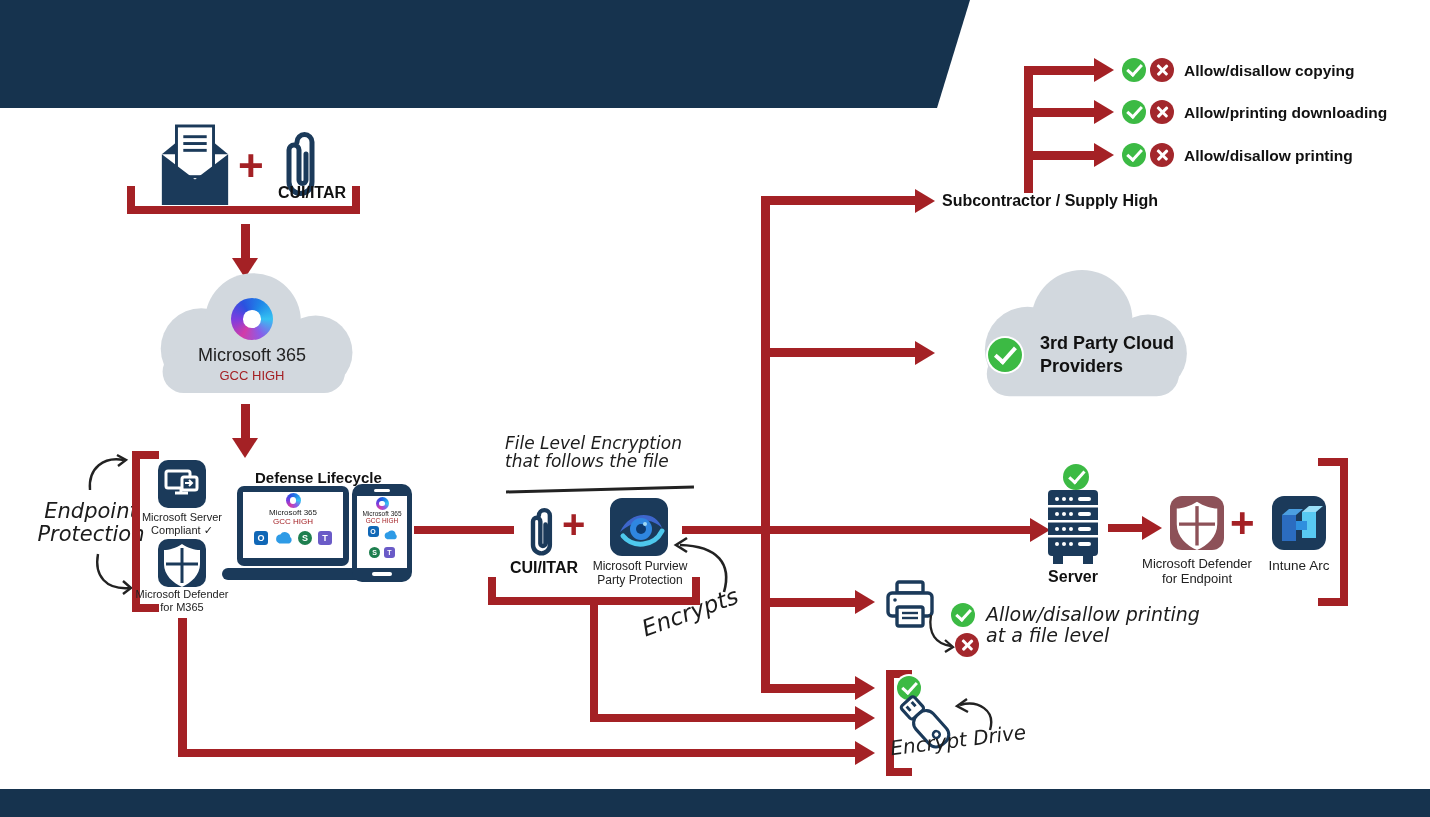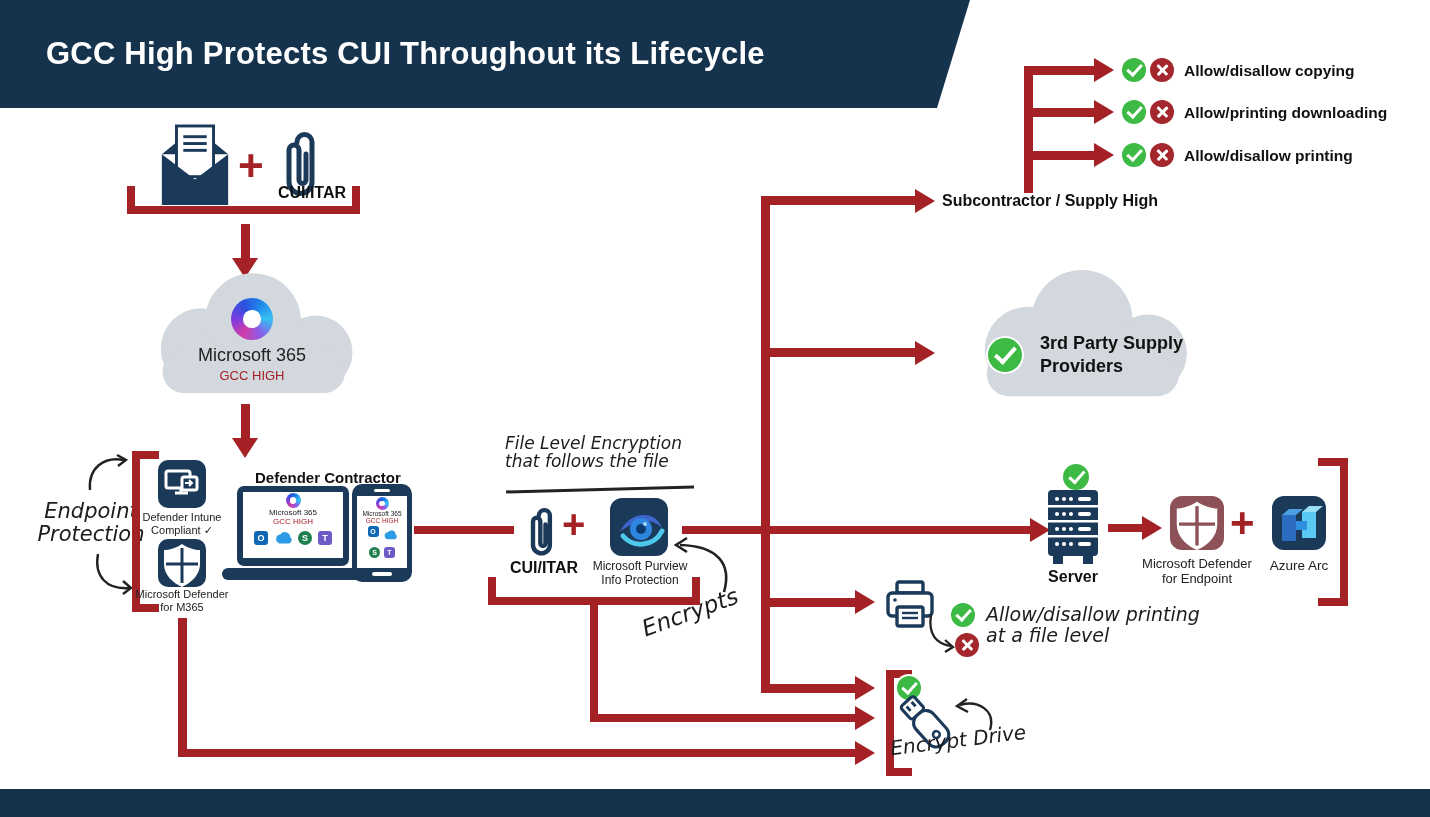--- a/index.html
+++ b/index.html
@@ -41,21 +41,20 @@
   .gcc{color:var(--red);font-weight:normal}
   .banner{position:absolute;left:0;top:0;width:975px;height:108px;background:var(--navy);clip-path:polygon(0 0,970px 0,937px 108px,0 108px)}
   .bottombar{position:absolute;left:0;top:789px;width:1430px;height:28px;background:var(--navy)}
 </style>
 </head>
 <body>
 
 <div id="stage">
 
   <div class="banner"></div>
-  <div class="abs" style="left:46px;top:36px;color:#fff;font-size:31px;font-weight:bold;letter-spacing:.2px">GCC High Protects CUI Throughout its Lifecycle</div>
   <div class="bottombar"></div>
 
   <svg class="abs" style="left:156px;top:118px" width="78" height="92" viewBox="0 0 80 92">
     <polygon points="6,36 40,8 74,36" fill="var(--inavy)"></polygon>
     <rect x="21" y="7" width="38" height="52" fill="#fff" stroke="var(--inavy)" stroke-width="3"></rect>
     <line x1="28" y1="18" x2="52" y2="18" stroke="var(--inavy)" stroke-width="3"></line>
     <line x1="28" y1="25" x2="52" y2="25" stroke="var(--inavy)" stroke-width="3"></line>
     <line x1="28" y1="32" x2="52" y2="32" stroke="var(--inavy)" stroke-width="3"></line>
     <polygon points="6,36 40,62 74,36 74,88 6,88" fill="var(--inavy)"></polygon>
   </svg>
@@ -104,34 +103,34 @@
 
   <div class="tile" style="left:158px;top:460px;width:48px;height:48px">
     <svg width="48" height="48" viewBox="0 0 48 48">
       <rect x="8" y="11" width="24" height="17" rx="2" fill="none" stroke="#fff" stroke-width="3"></rect>
       <line x1="17" y1="33" x2="30" y2="33" stroke="#fff" stroke-width="3"></line>
       <line x1="23" y1="28" x2="23" y2="33" stroke="#fff" stroke-width="3"></line>
       <rect x="24" y="17" width="15" height="13" rx="2" fill="var(--inavy)" stroke="#fff" stroke-width="3"></rect>
       <path d="M27 23 h7 m-3 -3 l3 3 l-3 3" fill="none" stroke="#fff" stroke-width="2"></path>
     </svg>
   </div>
-  <div class="abs cap pre" style="left:126px;top:511px;width:112px;font-size:11px">Defender Intune
+  <div class="abs cap pre" style="left:126px;top:511px;width:112px;font-size:11px">Microsoft Server
 Compliant ✓</div>
 
   <div class="tile" style="left:158px;top:539px;width:48px;height:48px">
     <svg width="48" height="48" viewBox="0 0 48 48">
       <path d="M24 5 C30 9 37 11 42 11 L42 25 C42 36 33 44 24 48 C15 44 6 36 6 25 L6 11 C11 11 18 9 24 5 Z" fill="#fff"></path>
       <line x1="24" y1="9" x2="24" y2="44" stroke="var(--inavy)" stroke-width="3"></line>
       <line x1="8" y1="25" x2="40" y2="25" stroke="var(--inavy)" stroke-width="3"></line>
     </svg>
   </div>
   <div class="abs cap pre" style="left:122px;top:588px;width:120px;font-size:11px">Microsoft Defender
 for M365</div>
 
-  <div class="abs bold" style="left:255px;top:469px;font-size:15px">Defender Contractor</div>
+  <div class="abs bold" style="left:255px;top:469px;font-size:15px">Defense Lifecycle</div>
 
   <div class="abs" style="left:222px;top:486px;width:142px;height:96px">
     <svg class="abs" style="left:0;top:0" width="142" height="96" viewBox="0 0 142 96">
       <rect x="15" y="0" width="112" height="80" rx="7" fill="var(--inavy)"></rect>
       <rect x="21" y="6" width="100" height="66" fill="#fff"></rect>
       <rect x="0" y="82" width="142" height="12" rx="6" fill="var(--inavy)"></rect>
     </svg>
     <div class="screen-col" style="left:21px;top:7px;width:100px">
       <div class="donut" style="font-size:15px"></div>
       <div class="m365name" style="font-size:8px">Microsoft 365</div>
@@ -187,21 +186,21 @@
   <div class="tile" style="left:610px;top:498px;width:58px;height:58px;border-radius:12px">
     <svg width="58" height="58" viewBox="0 0 58 58">
       <path d="M10 34 C20 12 46 12 52 30 C44 22 32 20 22 26 C17 29 13 31 10 34 Z" fill="#3E66CC"></path>
       <circle cx="31" cy="31" r="11" fill="#2F86E0"></circle>
       <circle cx="31" cy="31" r="5" fill="#0E3A6E"></circle>
       <circle cx="35" cy="26" r="2" fill="#9FD8F5"></circle>
       <path d="M13 38 C23 50 44 49 52 33" stroke="#4EC8EC" stroke-width="5" fill="none" stroke-linecap="round"></path>
     </svg>
   </div>
   <div class="abs cap pre" style="left:586px;top:559px;width:108px;font-size:12px">Microsoft Purview
-Info Protection</div>
+Party Protection</div>
 
   <div class="rl" style="left:488px;top:577px;width:8px;height:28px"></div>
   <div class="rl" style="left:488px;top:597px;width:212px;height:8px"></div>
   <div class="rl" style="left:692px;top:577px;width:8px;height:28px"></div>
   <div class="rl" style="left:590px;top:605px;width:8px;height:117px"></div>
   <div class="rl" style="left:590px;top:714px;width:267px;height:8px"></div>
   <div class="ah-r" style="left:855px;top:706px"></div>
 
   <div class="abs hand" style="left:640px;top:600px;font-size:23px;transform:rotate(-20deg)">Encrypts</div>
   <svg class="abs" style="left:668px;top:534px" width="64" height="62">
@@ -248,21 +247,21 @@
 
   <div class="abs bold" style="left:942px;top:192px;font-size:16px">Subcontractor / Supply High</div>
 
   <svg class="abs" style="left:964px;top:266px" width="234" height="136" viewBox="0 0 230 140">
     <circle class="cloudshape" cx="60" cy="86" r="44"></circle>
     <circle class="cloudshape" cx="116" cy="56" r="52"></circle>
     <circle class="cloudshape" cx="184" cy="90" r="40"></circle>
     <rect class="cloudshape" x="18" y="88" width="198" height="46" rx="23"></rect>
   </svg>
   <span class="ck" style="left:988px;top:338px;font-size:34px"></span>
-  <div class="abs bold pre" style="left:1040px;top:332px;font-size:18px;line-height:1.25">3rd Party Supply
+  <div class="abs bold pre" style="left:1040px;top:332px;font-size:18px;line-height:1.25">3rd Party Cloud
 Providers</div>
 
   <span class="ck" style="left:1063px;top:464px;font-size:26px"></span>
   <svg class="abs" style="left:1046px;top:490px" width="54" height="76" viewBox="0 0 54 76">
     <rect x="2" y="0" width="50" height="66" rx="4" fill="var(--inavy)"></rect>
     <g fill="#fff">
       <circle cx="11" cy="9" r="2"></circle>
         <circle cx="18" cy="9" r="2"></circle>
         <circle cx="25" cy="9" r="2"></circle>
         <rect x="32" y="7" width="13" height="4" rx="2"></rect>
@@ -304,21 +303,21 @@
 
   <div class="tile" style="left:1272px;top:496px;width:54px;height:54px;border-radius:12px">
     <svg width="54" height="54" viewBox="0 0 54 54">
       <polygon points="30,16 37,10 51,10 44,16" fill="#9ADFF8"></polygon>
       <rect x="30" y="16" width="14" height="26" fill="#58C9F2"></rect>
       <rect x="19" y="25" width="16" height="9" fill="#2F8FDE"></rect>
       <polygon points="10,19 17,13 31,13 24,19" fill="#4C9FE0"></polygon>
       <rect x="10" y="19" width="14" height="26" fill="#2B6CC0"></rect>
     </svg>
   </div>
-  <div class="abs cap" style="left:1264px;top:558px;width:70px;font-size:13.5px">Azure Arc</div>
+  <div class="abs cap" style="left:1264px;top:558px;width:70px;font-size:13.5px">Intune Arc</div>
 
   <div class="rl" style="left:1318px;top:458px;width:30px;height:8px"></div>
   <div class="rl" style="left:1340px;top:458px;width:8px;height:148px"></div>
   <div class="rl" style="left:1318px;top:598px;width:30px;height:8px"></div>
 
   <svg class="abs" style="left:884px;top:580px" width="52" height="56" viewBox="0 0 52 56">
     <rect x="13" y="2" width="26" height="11" rx="2" fill="#fff" stroke="var(--inavy)" stroke-width="3.4"></rect>
     <rect x="4" y="13" width="44" height="23" rx="4" fill="#fff" stroke="var(--inavy)" stroke-width="3.4"></rect>
     <circle cx="11" cy="20" r="1.8" fill="var(--inavy)"></circle>
     <rect x="13" y="27" width="26" height="19" rx="2" fill="#fff" stroke="var(--inavy)" stroke-width="3.4"></rect>

